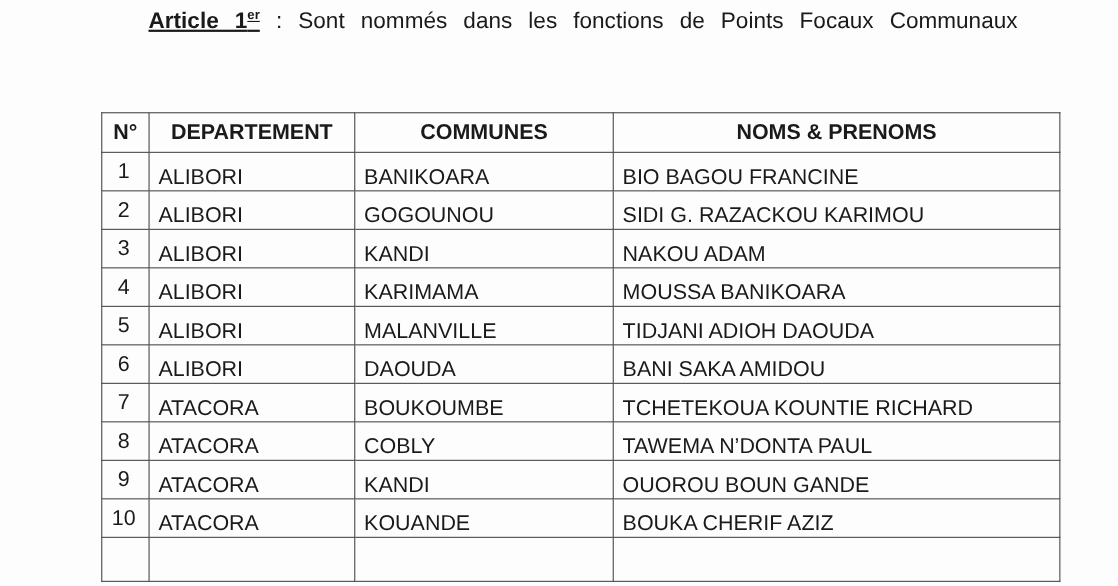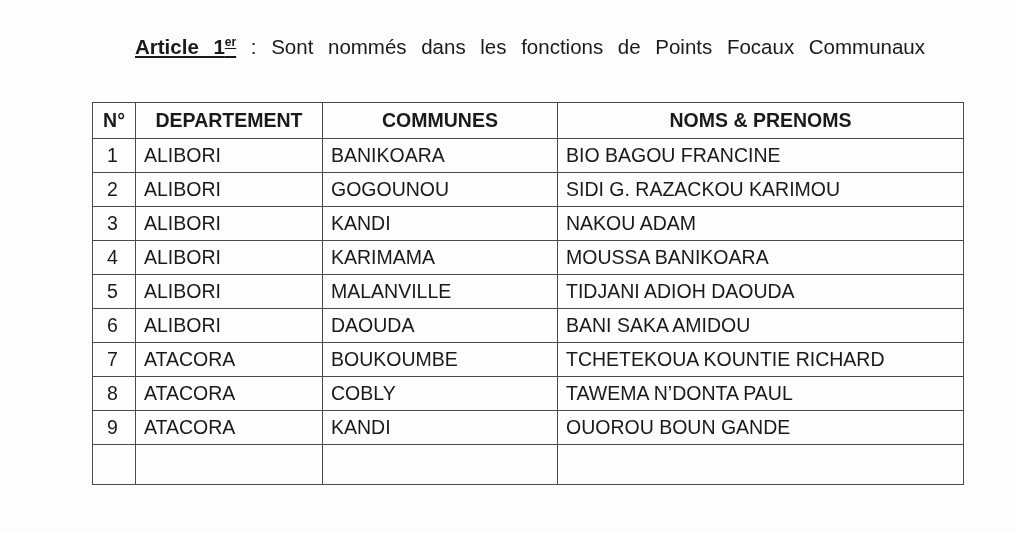--- a/index.html
+++ b/index.html
@@ -26,21 +26,20 @@
       text-align: justify;
       text-align-last: left;
     }
     .intro .line {
       display: block;
       white-space: nowrap;
     }
     .intro .line.justify {
       text-align: justify;
       text-align-last: justify;
-      margin-top: 28px;
     }
     .article-label {
       font-weight: bold;
       text-decoration: underline;
       text-underline-offset: 2px;
     }
     .article-label sup {
       font-size: 12px;
       vertical-align: 8px;
       line-height: 0;
@@ -49,21 +48,21 @@
     table.pfc {
       position: absolute;
       left: 92px;
       top: 102px;
       border-collapse: collapse;
       font-size: 19.5px;
     }
     table.pfc th, table.pfc td {
       border: 1.6px solid #4a4a4a;
       height: 34px;
-      padding: 0 0 0 8px;
+      padding: 11px 0 0 8px;
       white-space: nowrap;
       box-sizing: border-box;
     }
     table.pfc th {
       font-weight: bold;
       text-align: center;
       padding: 0;
       height: 36px;
     }
     table.pfc td.num {
@@ -148,20 +147,26 @@
       <td>ATACORA</td>
       <td>COBLY</td>
       <td>TAWEMA N’DONTA PAUL</td>
     </tr>
     <tr>
       <td class="num">9</td>
       <td>ATACORA</td>
       <td>KANDI</td>
       <td>OUOROU BOUN GANDE</td>
     </tr>
+    <tr>
+      <td class="num">10</td>
+      <td>ATACORA</td>
+      <td>KOUANDE</td>
+      <td>BOUKA CHERIF AZIZ</td>
+    </tr>
     <tr class="cut">
       <td class="num"></td>
       <td></td>
       <td></td>
       <td></td>
     </tr>
   </tbody>
 </table>
 
 </body></html>

